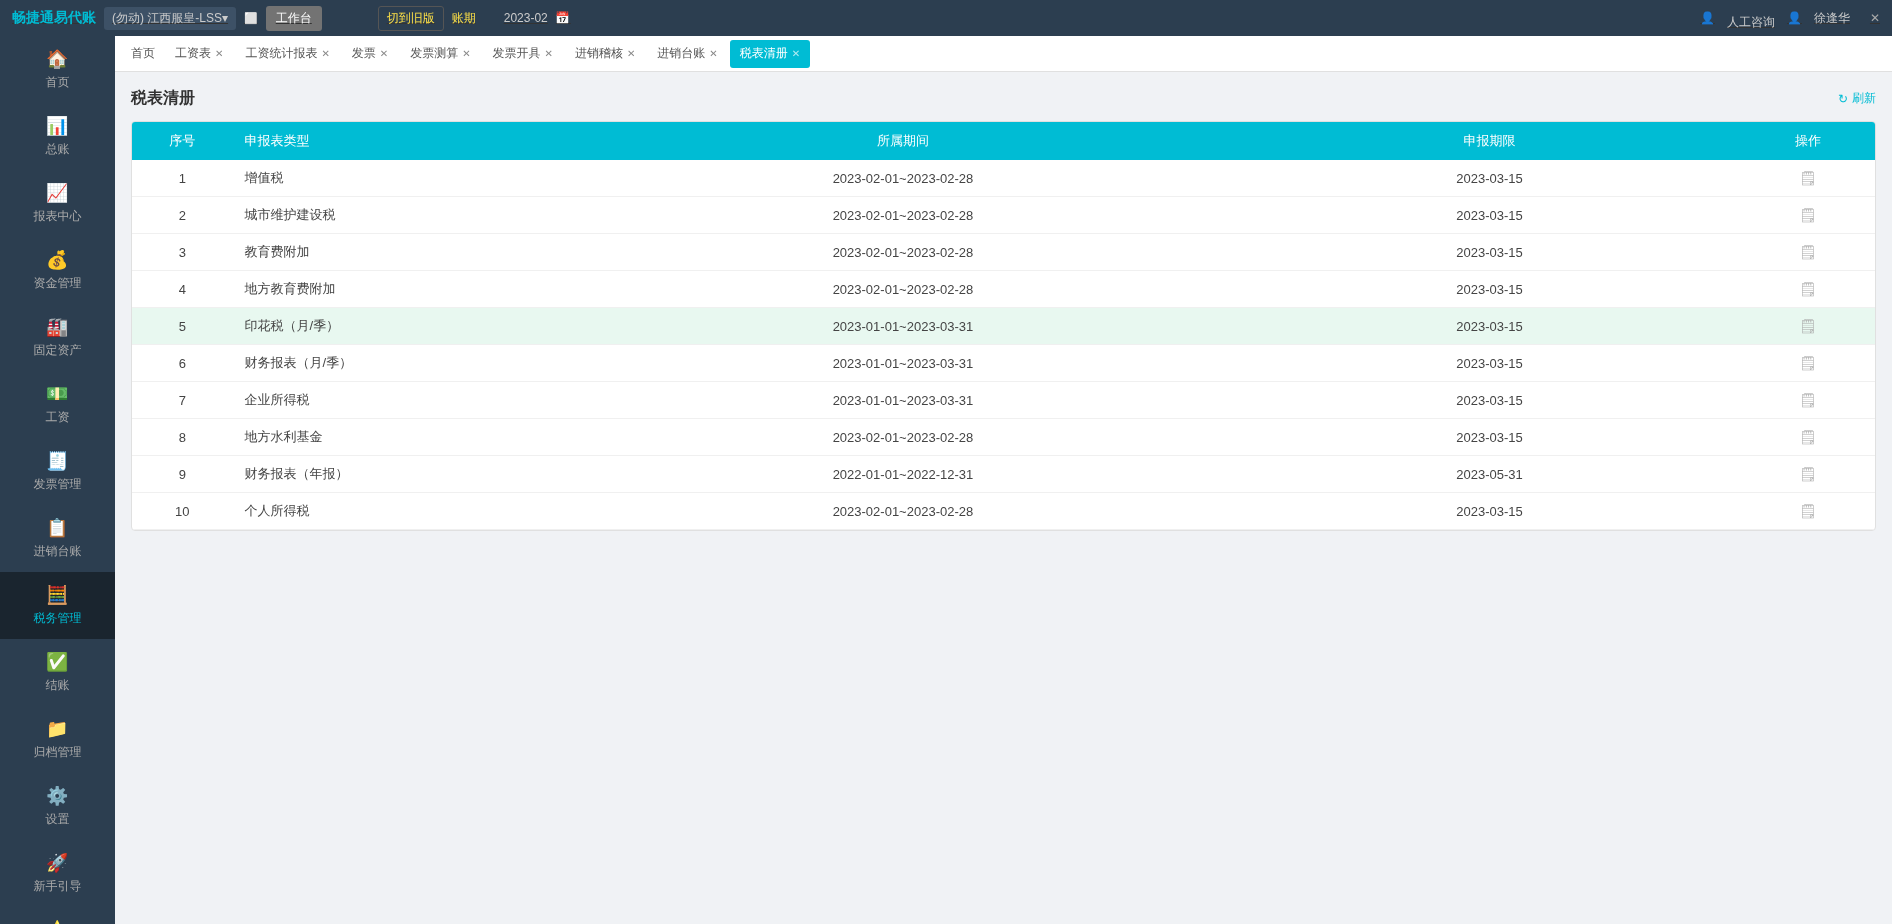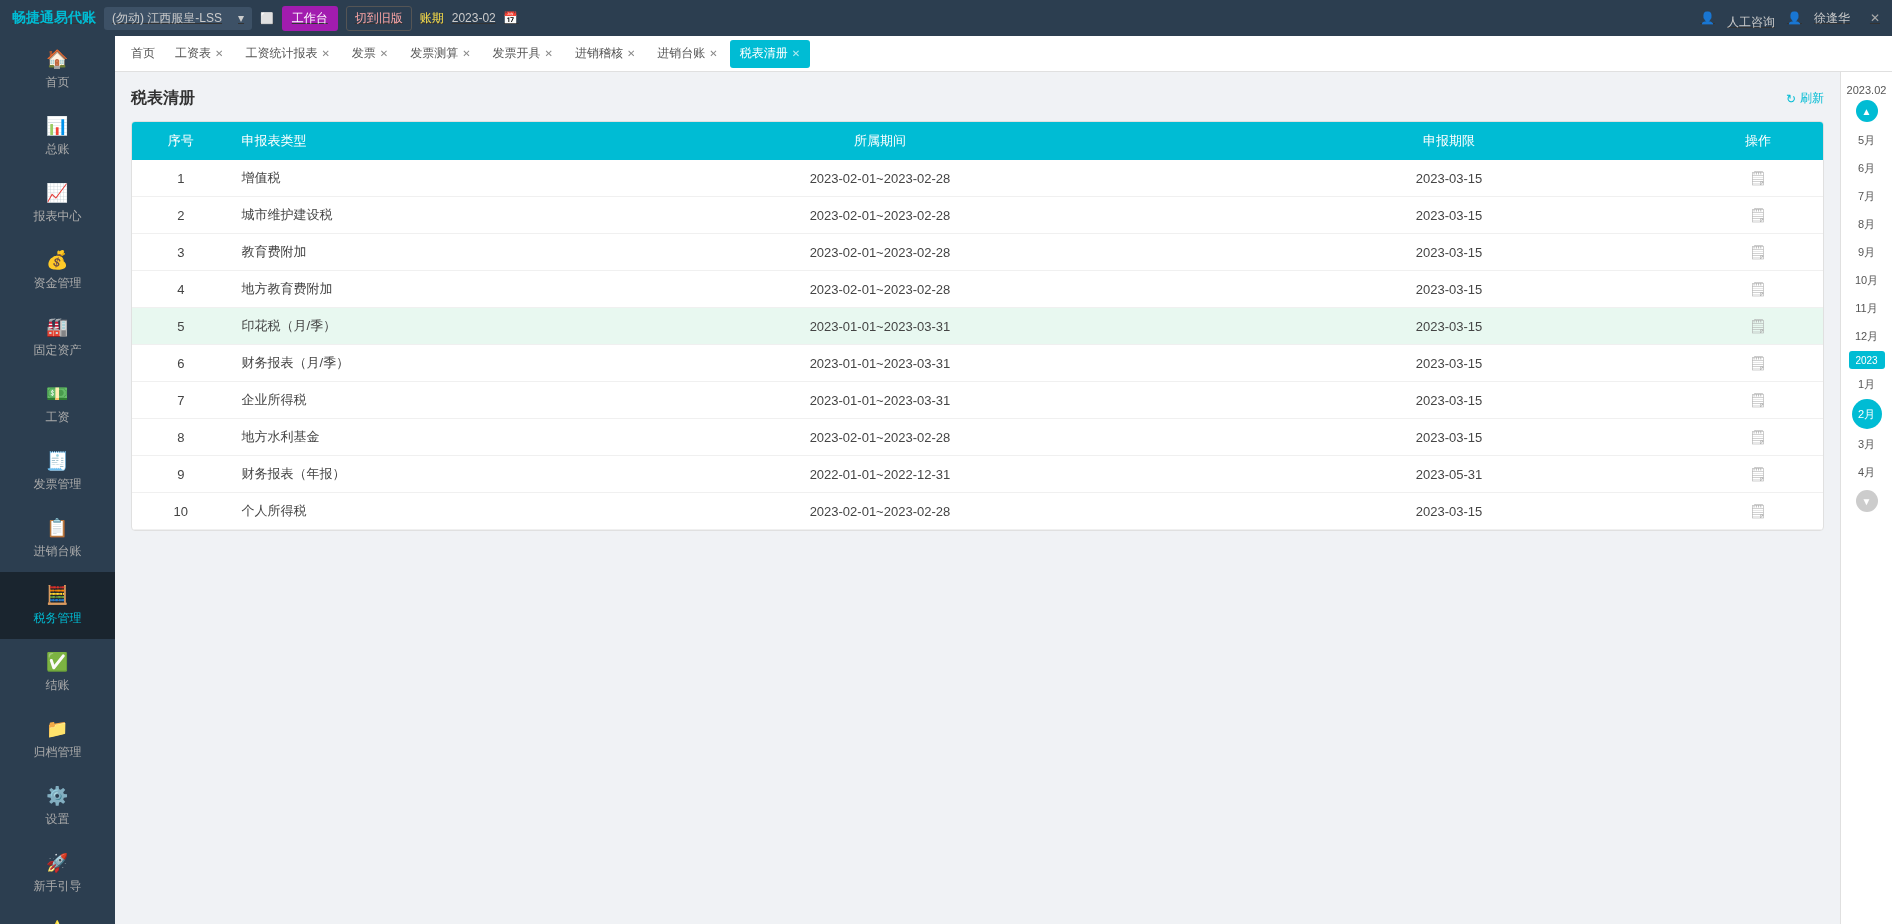--- a/index.html
+++ b/index.html
@@ -20,41 +20,42 @@
     .app-logo { color: #00bcd4; font-weight: bold; font-size: 14px; }
     .company-selector {
       background: #3d5166;
       color: #ccc;
       border: none;
       border-radius: 3px;
       padding: 3px 8px;
       font-size: 12px;
       display: flex;
       align-items: center;
-      gap: 16px;
+      gap: 0;
       cursor: pointer;
     }
     .top-header-right { display: flex; align-items: center; gap: 12px; color: #ccc; font-size: 12px; }
     .btn-workbench {
-      background: #a21caf;
+      background: #737373;
       color: white;
       border: none;
       border-radius: 3px;
       padding: 4px 10px;
       font-size: 12px;
       cursor: pointer;
     }
     .btn-switch {
       background: transparent;
-      color: #fca5a5;
+      color: #fde047;
       border: 1px solid #555;
       border-radius: 3px;
       padding: 3px 8px;
       font-size: 12px;
       cursor: pointer;
+      margin-left: 48px;
     }
 
     
     .main-layout { display: flex; flex: 1; overflow: hidden; }
 
     
     .sidebar {
       width: 115px;
       background: #2c3e50;
       display: flex;
@@ -273,21 +274,21 @@
   <div class="top-header-left">
     <span class="app-logo">畅捷通易代账</span>
     <div class="company-selector">
       <span>(勿动) 江西服皇-LSS</span>
       <span>▾</span>
     </div>
     <span style="color:#aaa;font-size:11px;">⬜</span>
     <button class="btn-workbench">工作台</button>
     <button class="btn-switch">切到旧版</button>
     <span style="color:#fde047;font-size:12px;">账期</span>
-    <span style="color:#ccc;font-size:12px;">2023-02</span>
+    <span style="color:#ccc;font-size:12px;margin-left:20px;">2023-02</span>
     <span style="color:#aaa;font-size:12px;">📅</span>
   </div>
   <div class="top-header-right">
     <span>👤</span>
     <span style="cursor:pointer;margin-top:8px;">人工咨询</span>
     <span>👤</span>
     <span>徐逢华</span>
     <span style="cursor:pointer; color:#aaa; margin-left:8px;">✕</span>
   </div>
 </div>
@@ -484,34 +485,16 @@
                   <td>个人所得税</td>
                   <td>2023-02-01~2023-02-28</td>
                   <td>2023-03-15</td>
                   <td><span class="action-icon">🗒</span></td>
                 </tr>
               </tbody>
           </table>
         </div>
       </div>
 
-      <div class="right-panel">
-        <div class="panel-year-header">2023.02</div>
-        <div class="panel-collapse-btn">▲</div>
-        <div class="month-item">5月</div>
-        <div class="month-item">6月</div>
-        <div class="month-item">7月</div>
-        <div class="month-item">8月</div>
-        <div class="month-item">9月</div>
-        <div class="month-item">10月</div>
-        <div class="month-item">11月</div>
-        <div class="month-item">12月</div>
-        <div class="month-item year-badge">2023</div>
-        <div class="month-item">1月</div>
-        <div class="month-item active">2月</div>
-        <div class="month-item">3月</div>
-        <div class="month-item">4月</div>
-        <div class="panel-expand-btn">▼</div>
-      </div>
 
     </div>
   </div>
 </div>
 
 </body></html>

